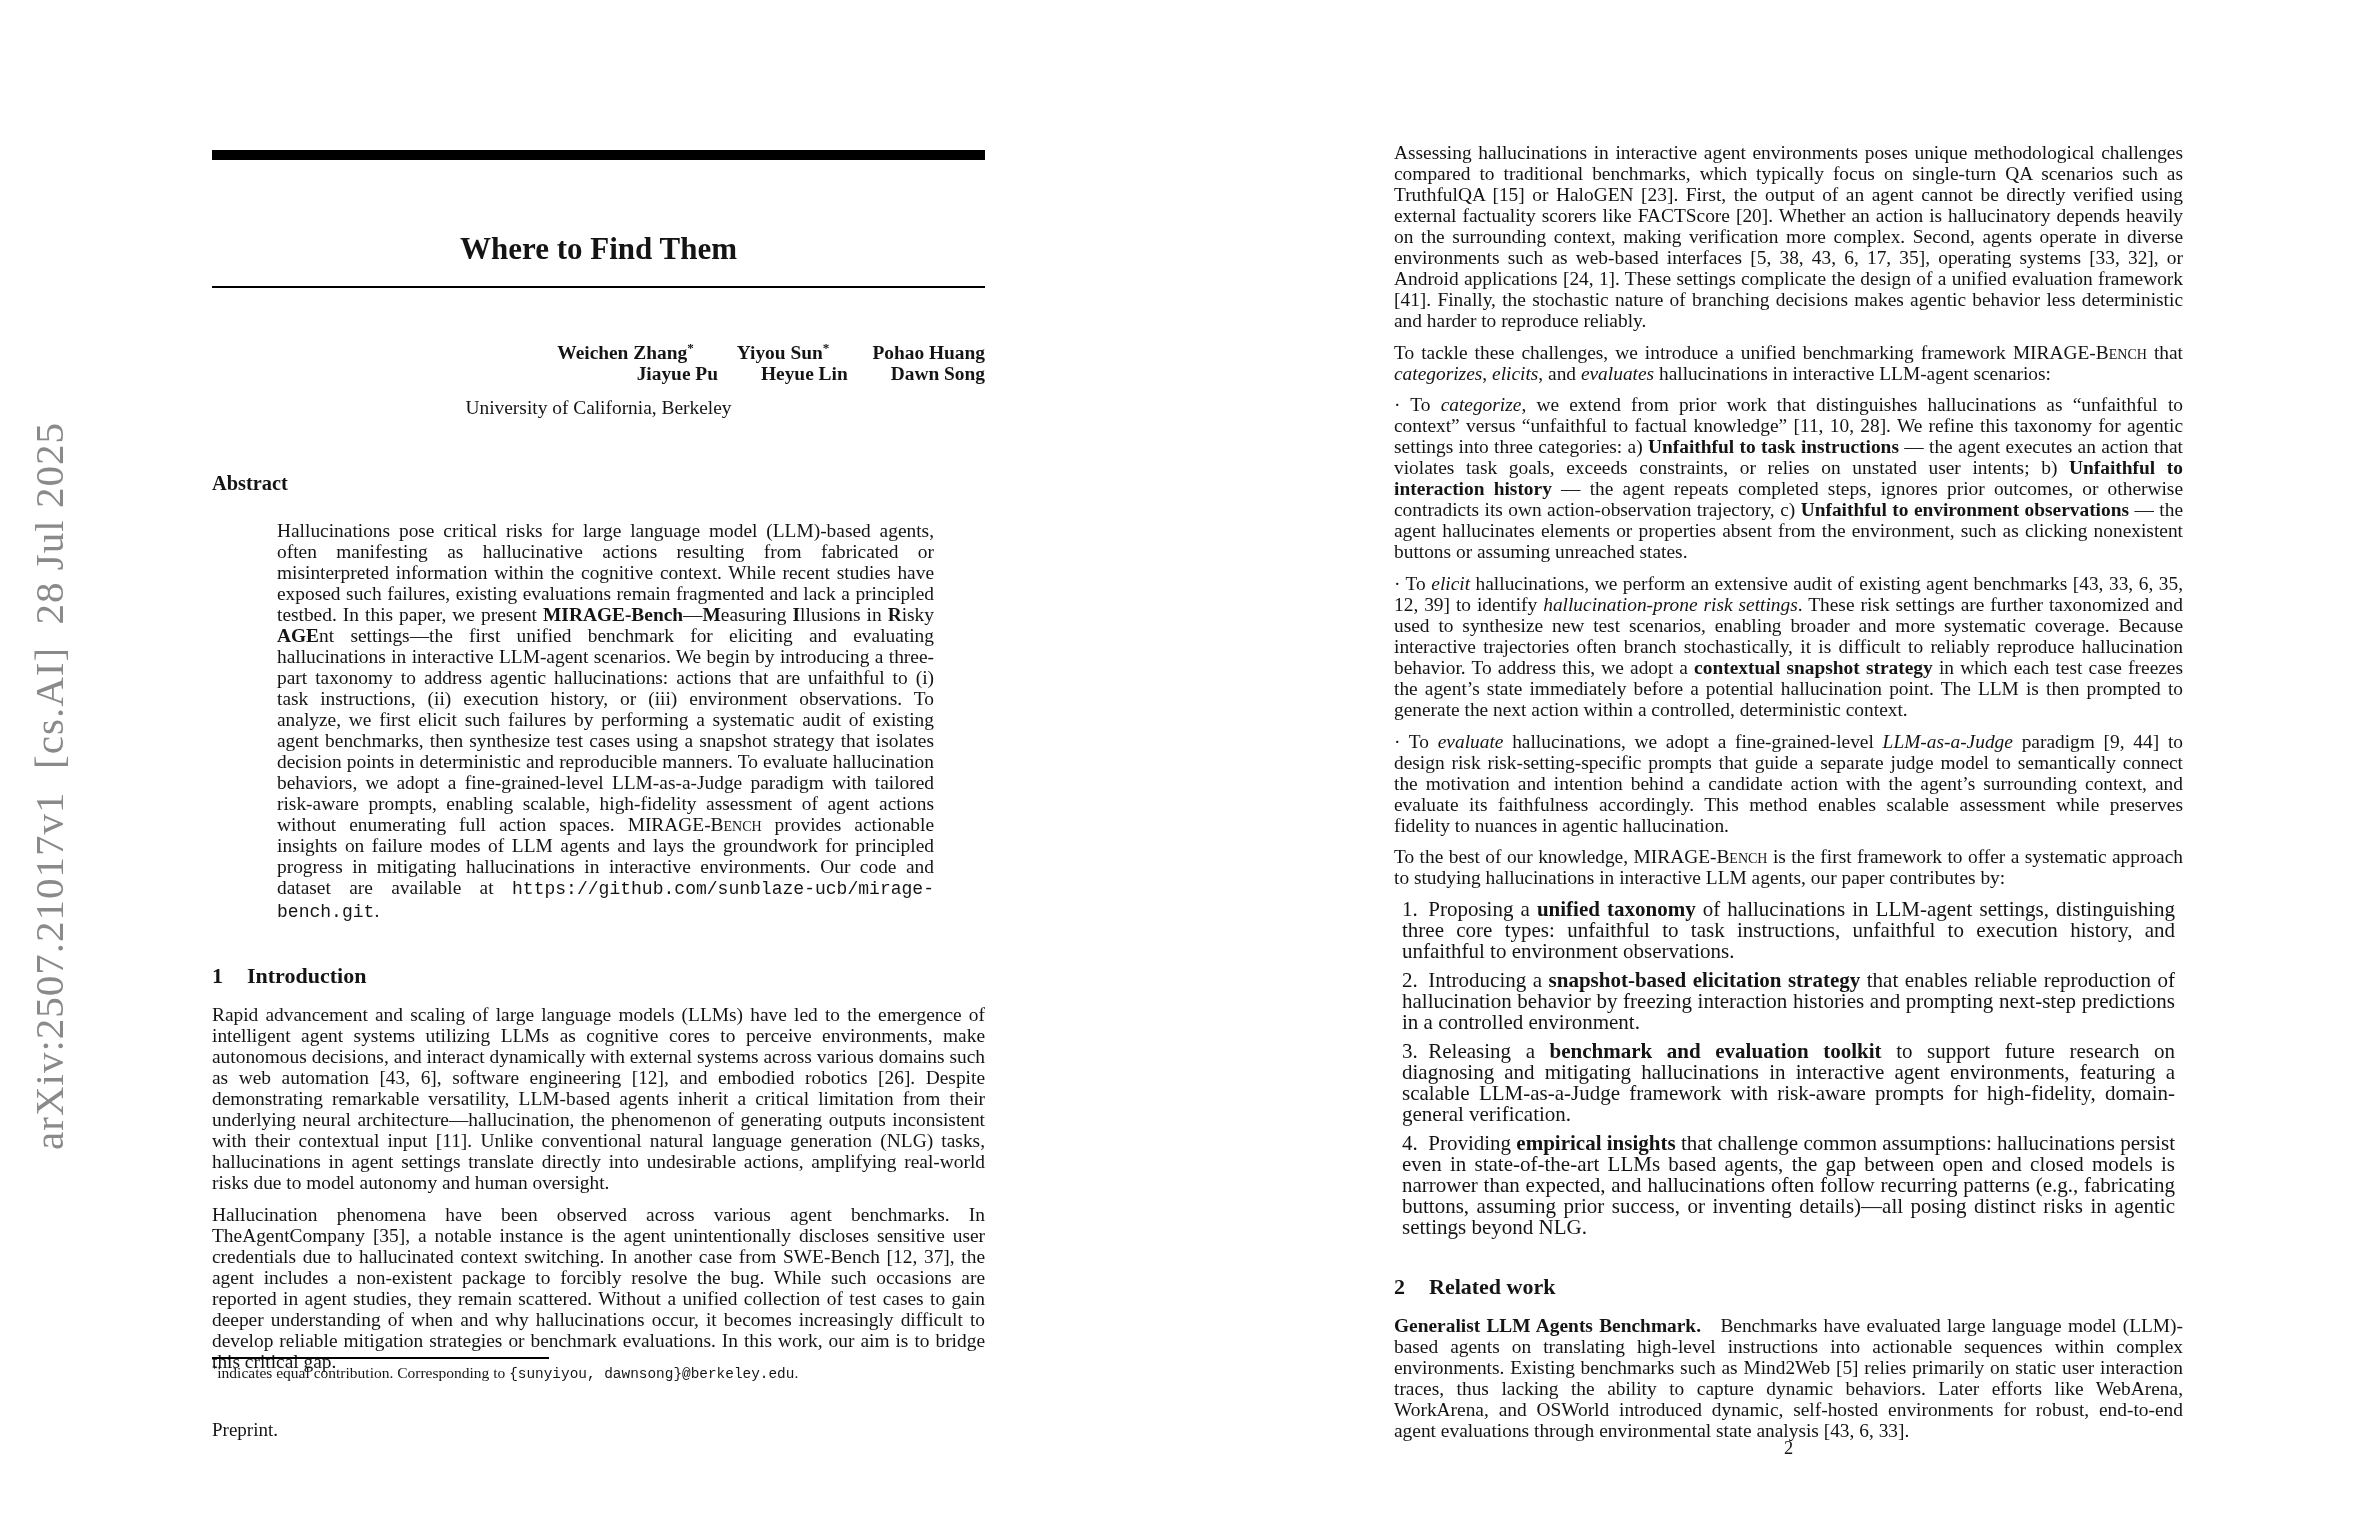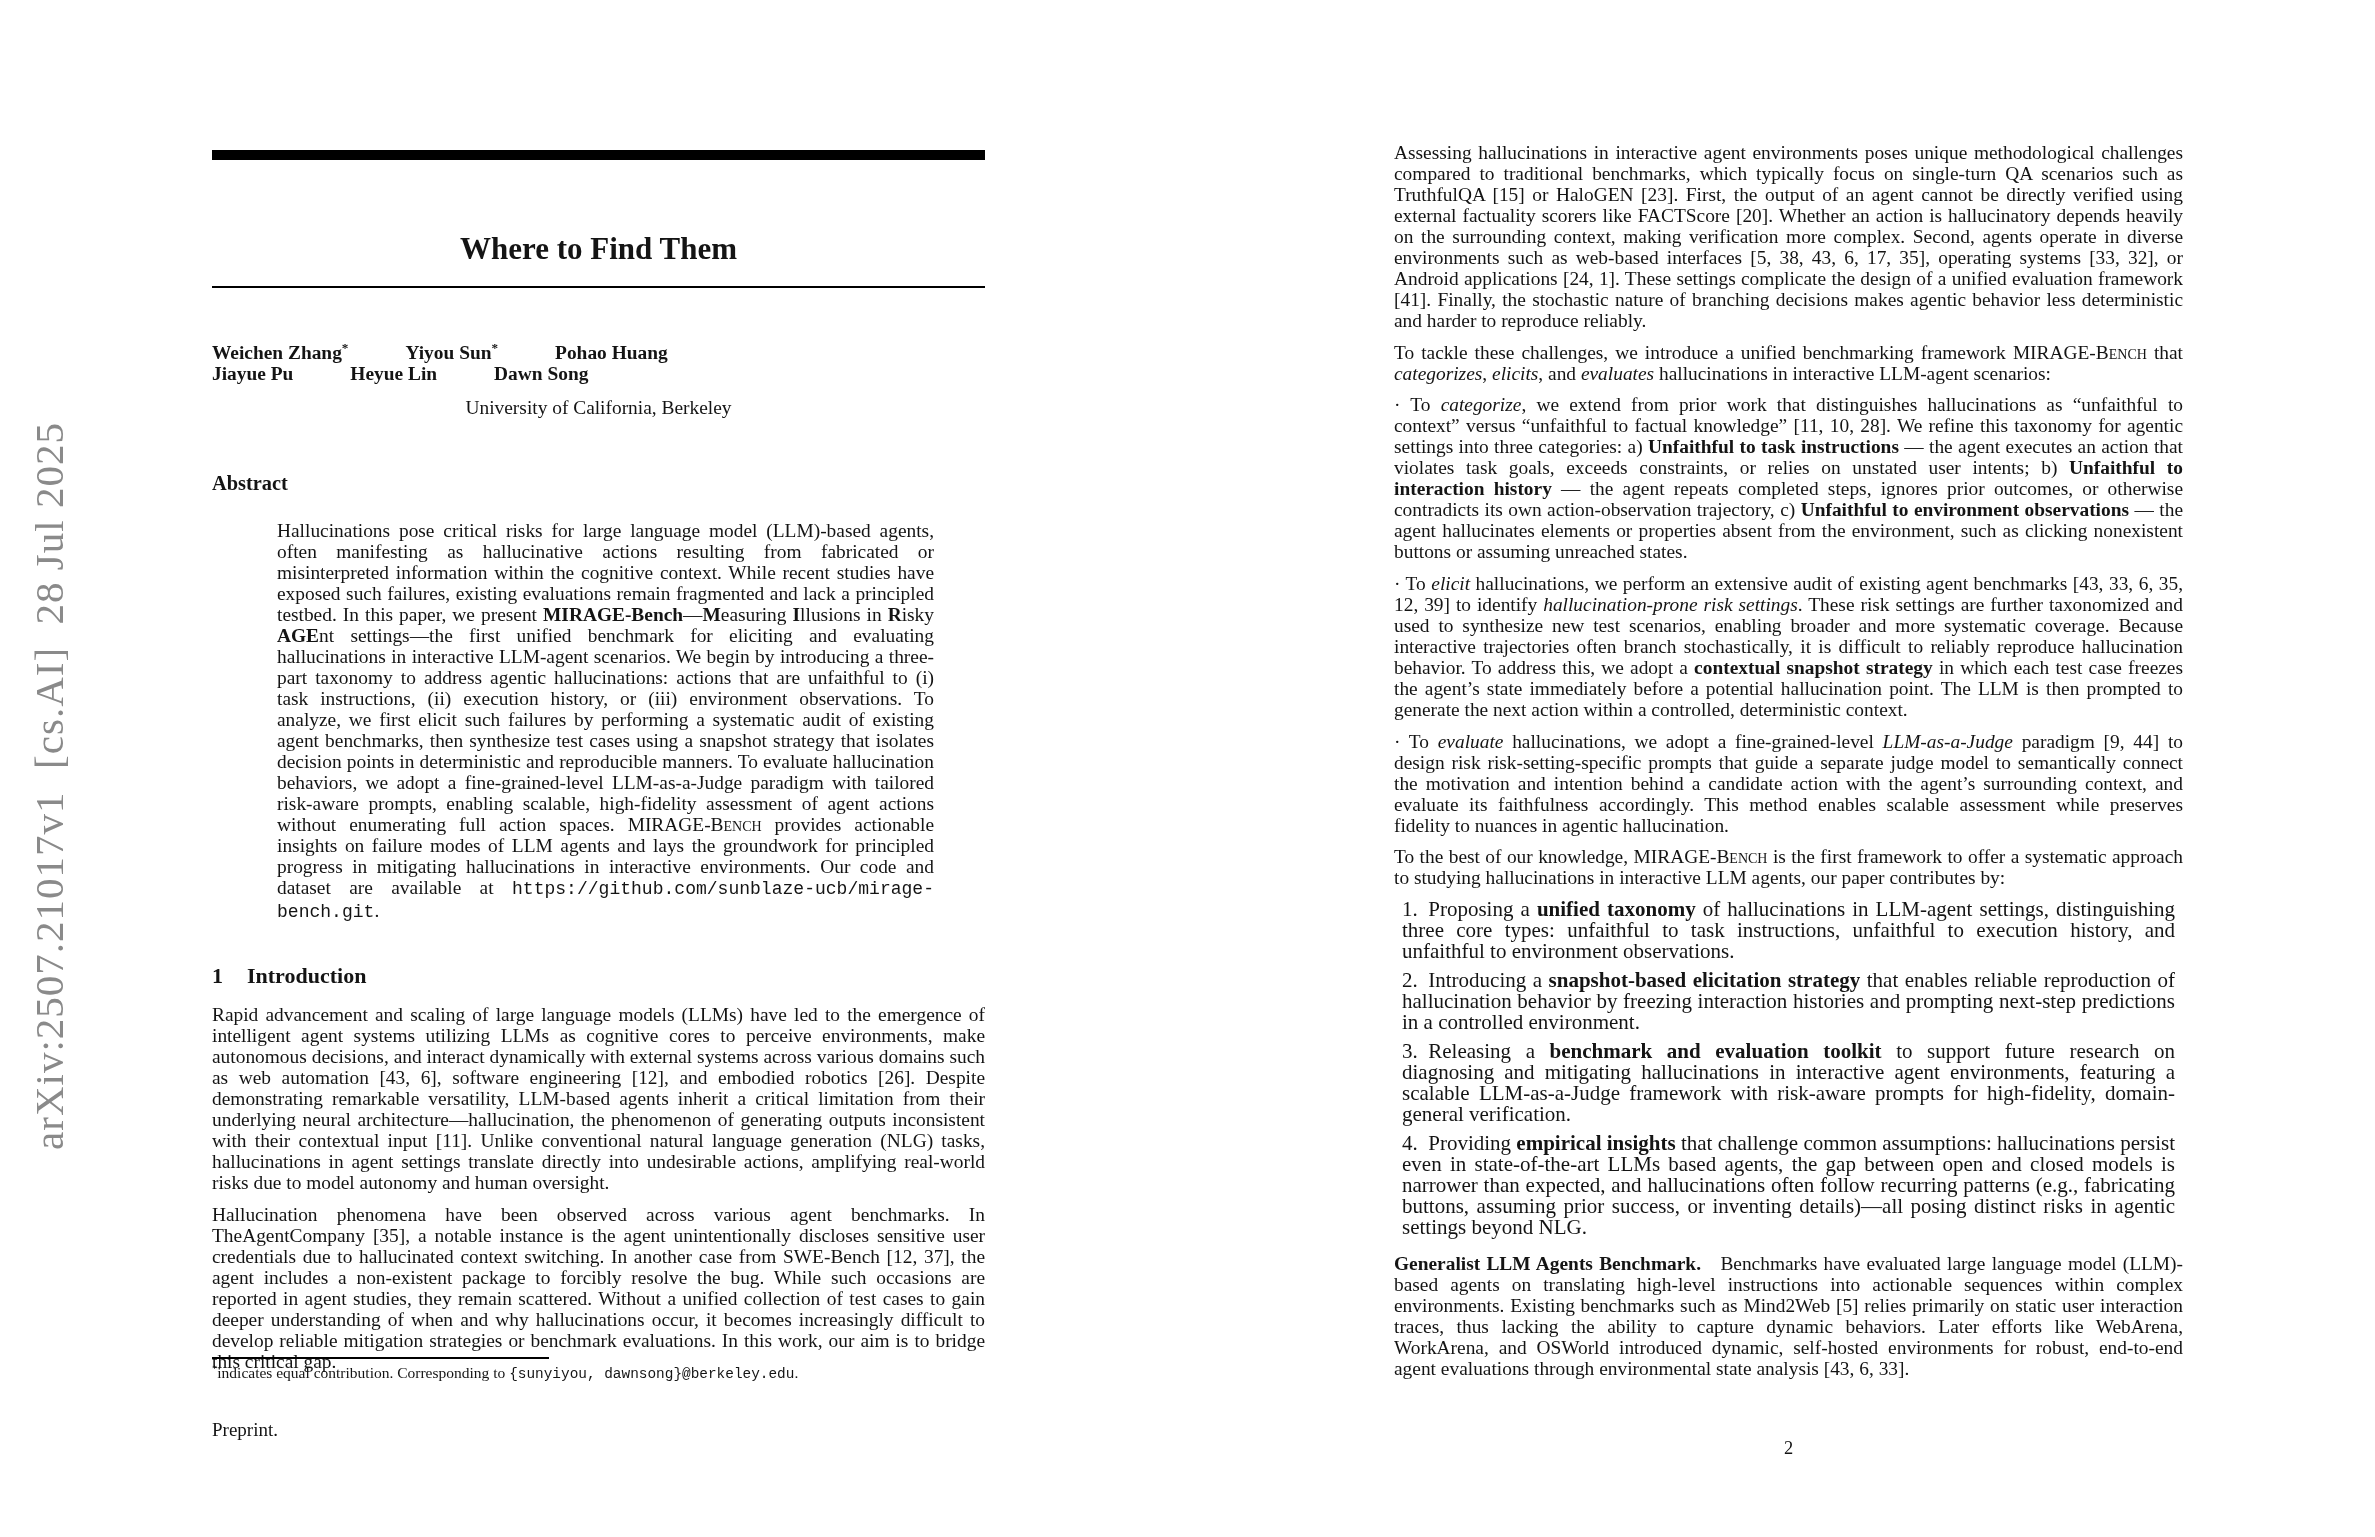--- a/index.html
+++ b/index.html
@@ -9,21 +9,21 @@
   }
   .page{position:absolute;top:0;height:1537px;}
   #page1{left:212px;width:773px;}
   #page2{left:1394px;width:789px;}
 
   .thick-rule{margin-top:150px;height:9.7px;background:#000;}
   .thin-rule{margin-top:17.5px;height:1.9px;background:#000;}
 
   .paper-title{margin:29px 0 0 0;font-size:31px;line-height:40px;text-align:center;font-weight:bold;}
   .authors{margin-top:54px;text-align:center;font-size:19.4px;line-height:21.3px;}
-  .author-row{display:flex;justify-content:flex-start;gap:57px;}
+  .author-row{display:flex;justify-content:flex-end;gap:43px;}
   .author-row .author{font-weight:bold;}
   .affiliation{margin-top:12px;}
 
   .abstract-heading{margin:54px 0 0 0;text-align:left;font-size:20.4px;font-weight:bold;}
   .abstract-body{margin:25px 51px 0 65px;font-size:19.4px;line-height:21px;text-align:justify;}
 
   .section-heading{margin:39px 0 0 0;font-size:22px;font-weight:bold;line-height:27px;}
   .section-heading .sec-num{display:inline-block;min-width:35px;}
   #page2 .section-heading{margin-top:35px;}
 
@@ -104,18 +104,19 @@
   <p class="para"><span>· To </span><span class="st-i">evaluate</span><span> hallucinations, we adopt a fine-grained-level </span><span class="st-i">LLM-as-a-Judge</span><span> paradigm [9, 44] to design risk risk-setting-specific prompts that guide a separate judge model to semantically connect the motivation and intention behind a candidate action with the agent’s surrounding context, and evaluate its faithfulness accordingly. This method enables scalable assessment while preserves fidelity to nuances in agentic hallucination.</span></p>
   <p class="para"><span>To the best of our knowledge, </span><span class="st-sc">MIRAGE-Bench</span><span> is the first framework to offer a systematic approach to studying hallucinations in interactive LLM agents, our paper contributes by:</span></p>
 
   <div class="contribs">
     <div class="contrib-item"><span>1. Proposing a </span><span class="st-b">unified taxonomy</span><span> of hallucinations in LLM-agent settings, distinguishing three core types: unfaithful to task instructions, unfaithful to execution history, and unfaithful to environment observations.</span></div>
     <div class="contrib-item"><span>2. Introducing a </span><span class="st-b">snapshot-based elicitation strategy</span><span> that enables reliable reproduction of hallucination behavior by freezing interaction histories and prompting next-step predictions in a controlled environment.</span></div>
     <div class="contrib-item"><span>3. Releasing a </span><span class="st-b">benchmark and evaluation toolkit</span><span> to support future research on diagnosing and mitigating hallucinations in interactive agent environments, featuring a scalable LLM-as-a-Judge framework with risk-aware prompts for high-fidelity, domain-general verification.</span></div>
     <div class="contrib-item"><span>4. Providing </span><span class="st-b">empirical insights</span><span> that challenge common assumptions: hallucinations persist even in state-of-the-art LLMs based agents, the gap between open and closed models is narrower than expected, and hallucinations often follow recurring patterns (e.g., fabricating buttons, assuming prior success, or inventing details)—all posing distinct risks in agentic settings beyond NLG.</span></div>
   </div>
 
+  <h2 class="section-heading"><span class="sec-num">2</span><span>Related work</span></h2>
 
   <p class="para first"><span class="st-b">Generalist LLM Agents Benchmark.</span><span> Benchmarks have evaluated large language model (LLM)-based agents on translating high-level instructions into actionable sequences within complex environments. Existing benchmarks such as Mind2Web [5] relies primarily on static user interaction traces, thus lacking the ability to capture dynamic behaviors. Later efforts like WebArena, WorkArena, and OSWorld introduced dynamic, self-hosted environments for robust, end-to-end agent evaluations through environmental state analysis [43, 6, 33].</span></p>
 
   <div class="page-number">2</div>
 </div>
 
 
 </body></html>

